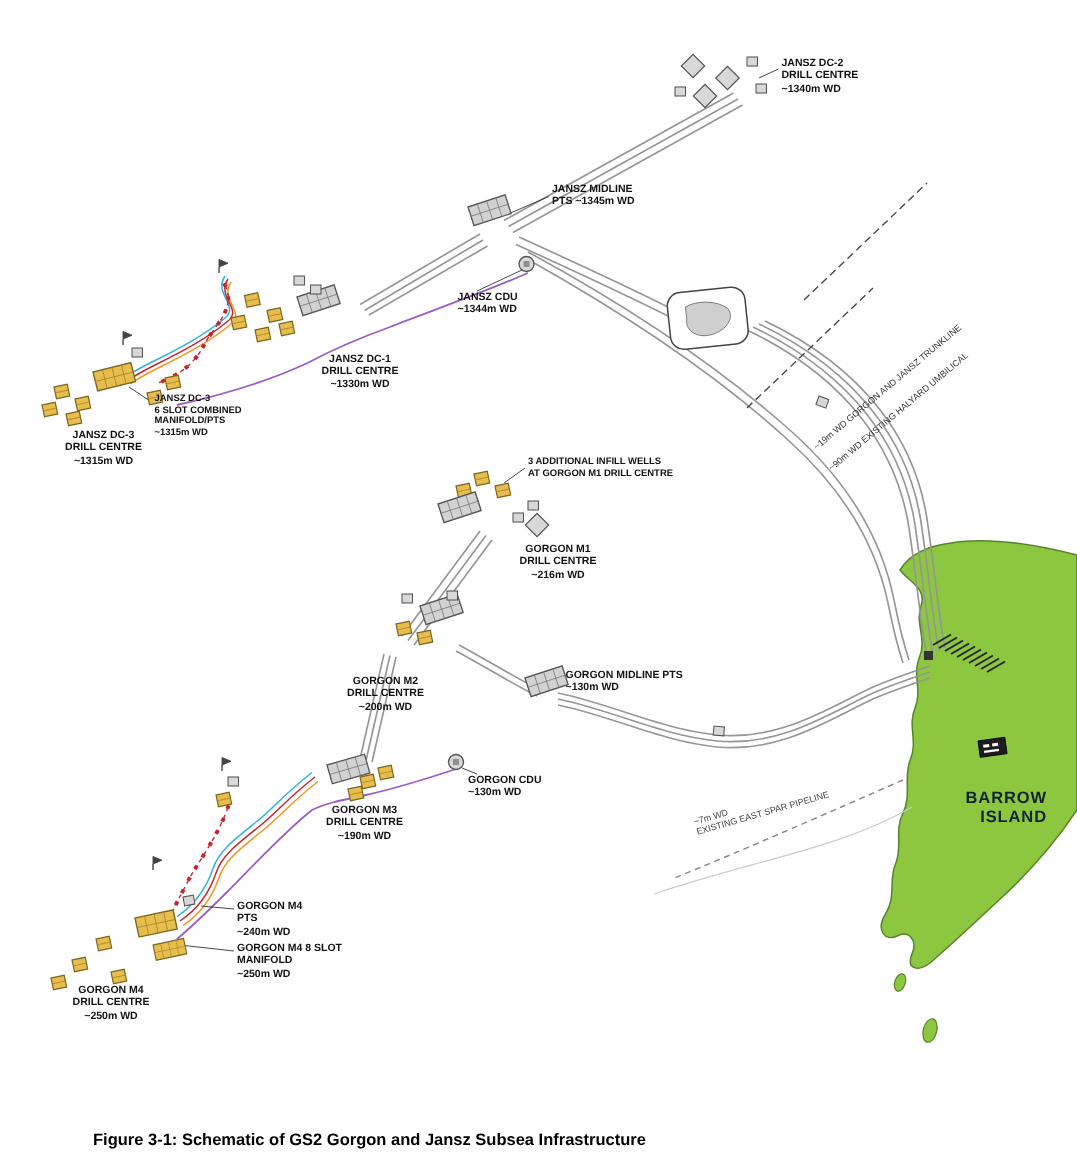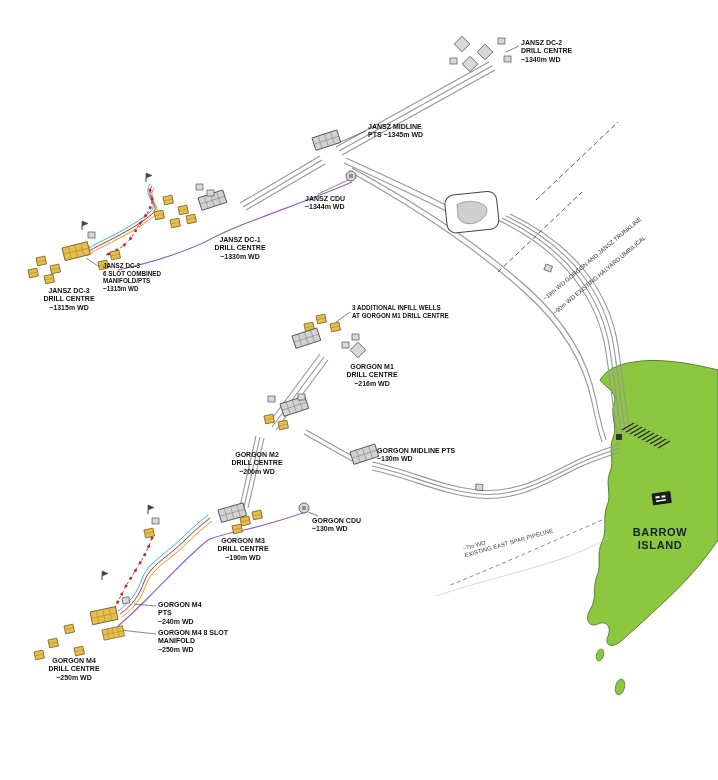--- a/index.html
+++ b/index.html
@@ -15,21 +15,21 @@
   .lbl.center{text-align:center;}
   .lbl.small{font-size:6.3px;}
   .lbl.rot{
     font-weight:normal;font-size:6px;color:#333;white-space:nowrap;
     transform-origin:0 0;transform:rotate(-40deg);
   }
   .lbl.spar{
     font-weight:normal;font-size:6px;color:#444;
     transform-origin:0 0;transform:rotate(-16deg);
   }
-  .lbl.barrow{font-size:11px;letter-spacing:.6px;text-align:center;color:#123;}
+  .lbl.barrow{font-size:11px;letter-spacing:.6px;text-align:right;color:#123;}
   .caption{
     position:absolute;left:62px;top:754px;font-weight:bold;font-size:11px;color:#000;
   }
 </style>
 </head>
 <body>
 
 <div class="stage">
 
   <svg class="canvas" width="718" height="780" viewBox="0 0 718 780">
@@ -302,13 +302,14 @@
   <div class="lbl center" style="left:42px;top:657px;width:64px;">GORGON M4
 DRILL CENTRE
 ~250m WD</div>
   <div class="lbl barrow" style="left:622px;top:526px;width:76px;">BARROW
 ISLAND</div>
   <div class="lbl rot" style="left:542px;top:297px;">~19m WD GORGON AND JANSZ TRUNKLINE</div>
   <div class="lbl rot" style="left:552px;top:311px;">~90m WD EXISTING HALYARD UMBILICAL</div>
   <div class="lbl spar" style="left:462px;top:546px;">~7m WD
 EXISTING EAST SPAR PIPELINE</div>
 
+  <div class="caption">Figure 3-1: Schematic of GS2 Gorgon and Jansz Subsea Infrastructure</div>
 </div>
 
 </body></html>

